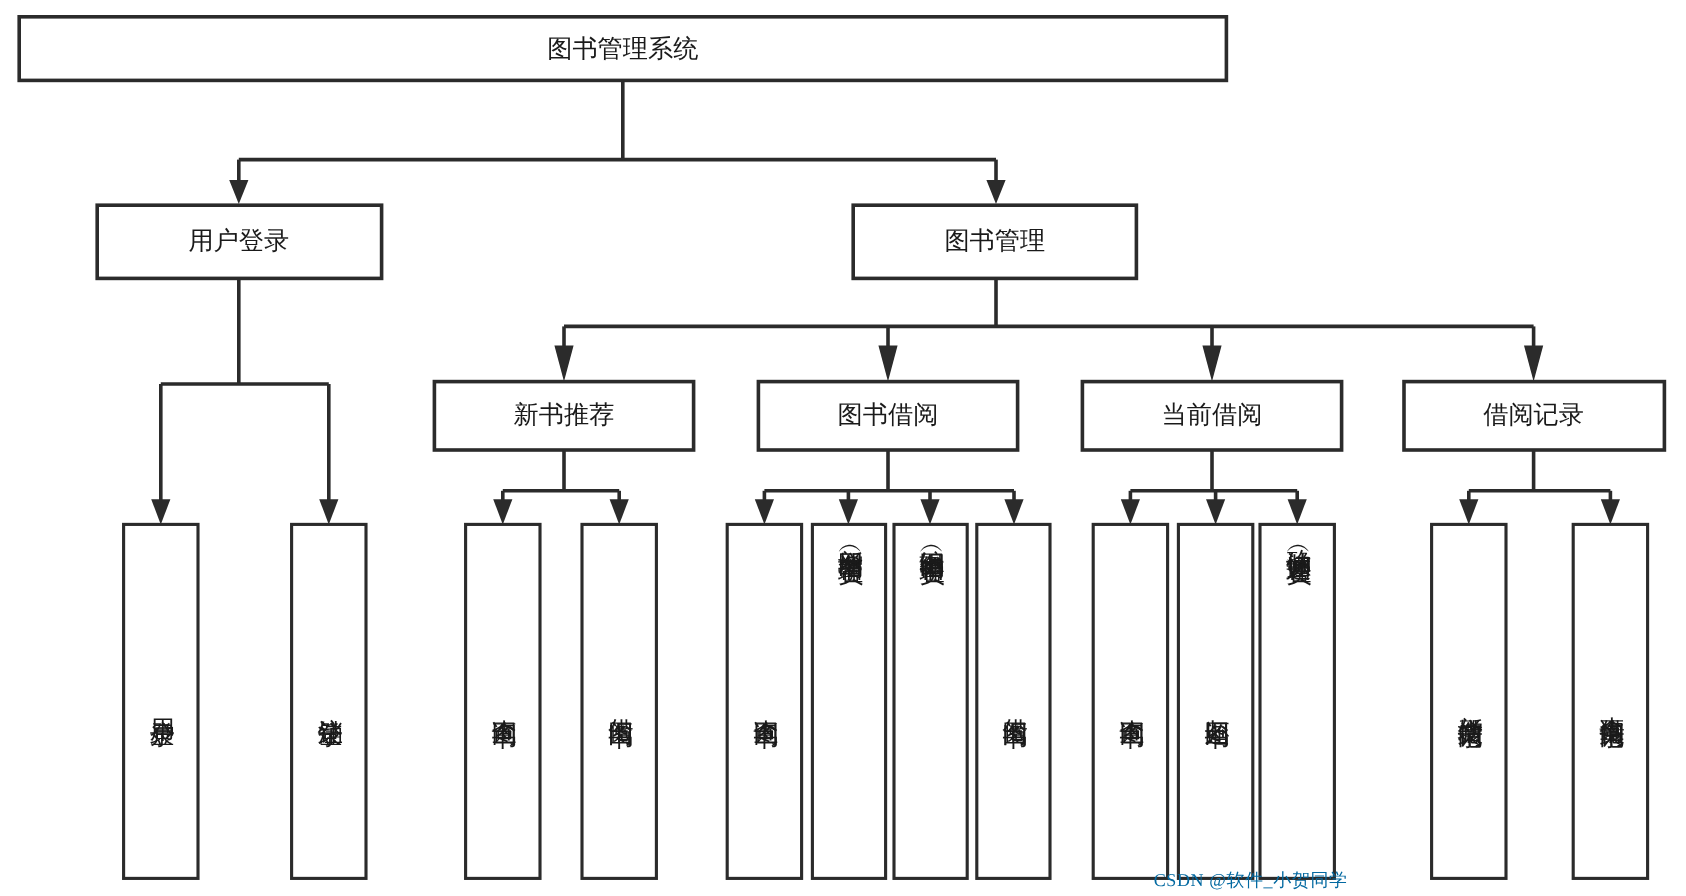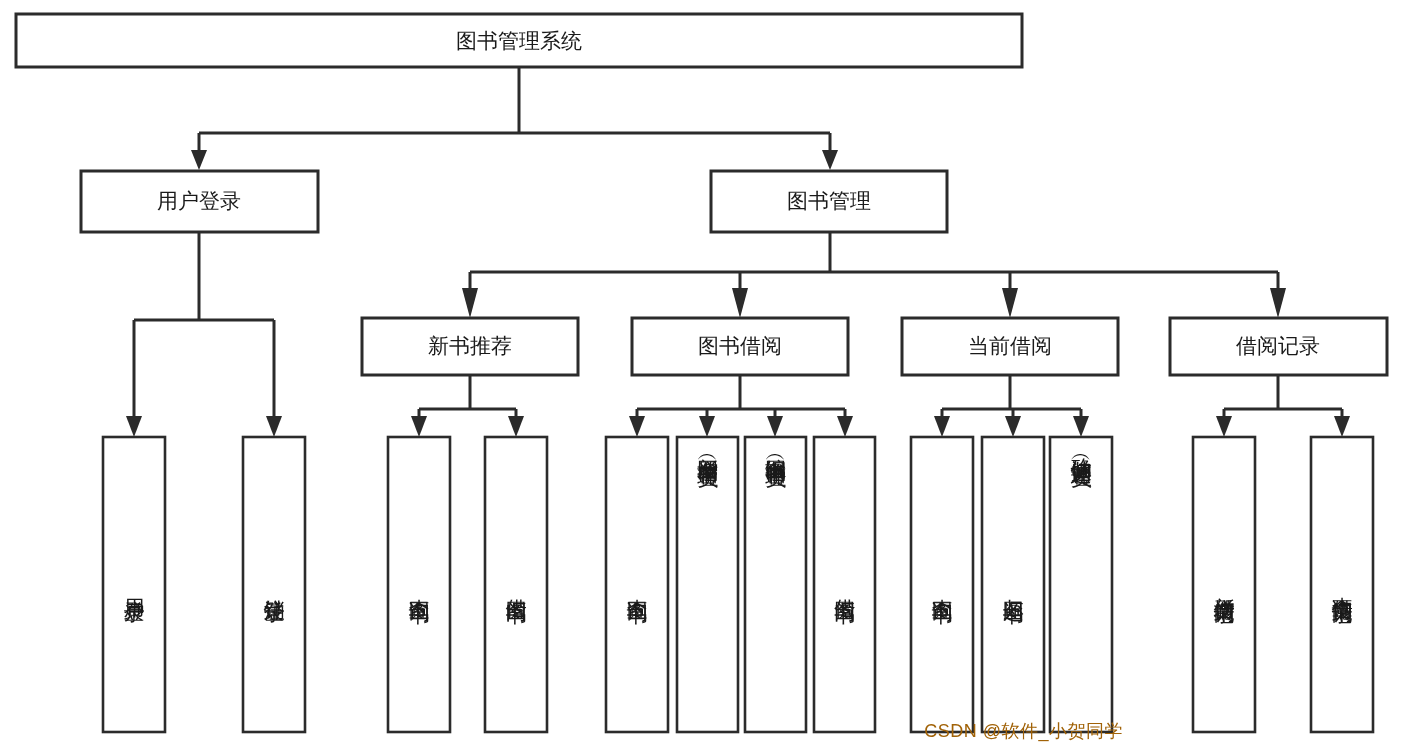--- a/index.html
+++ b/index.html
@@ -68,23 +68,23 @@
     line-height: 1.08;
     letter-spacing: 1.5px;
     color: #1a1a1a;
     white-space: nowrap;
     text-align: center;
   }
   .watermark {
     position: absolute;
     right: 8px;
     bottom: 4px;
-    font-family: Liberation Sans, sans-serif;
-    font-size: 18px;
-    color: #a16207;
+    font-family: Liberation Serif, serif;
+    font-size: 15px;
+    color: #0369a1;
     letter-spacing: 0.5px;
     white-space: nowrap;
     user-select: none;
   }
 </style>
 </head>
 <body>
 
 <div id="diagram-root">
 

